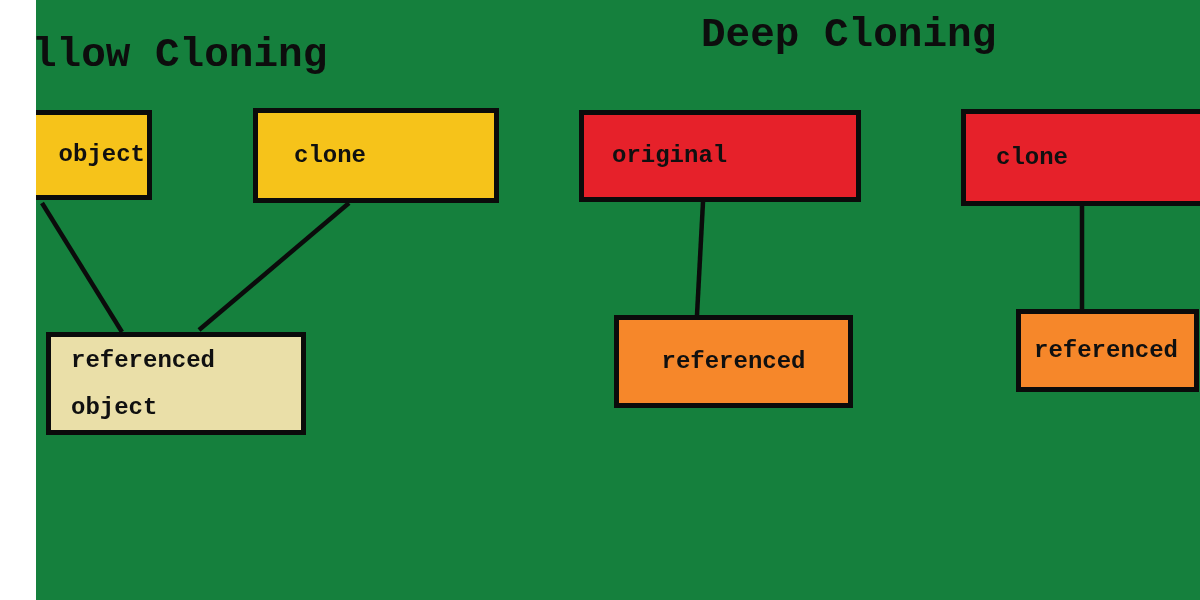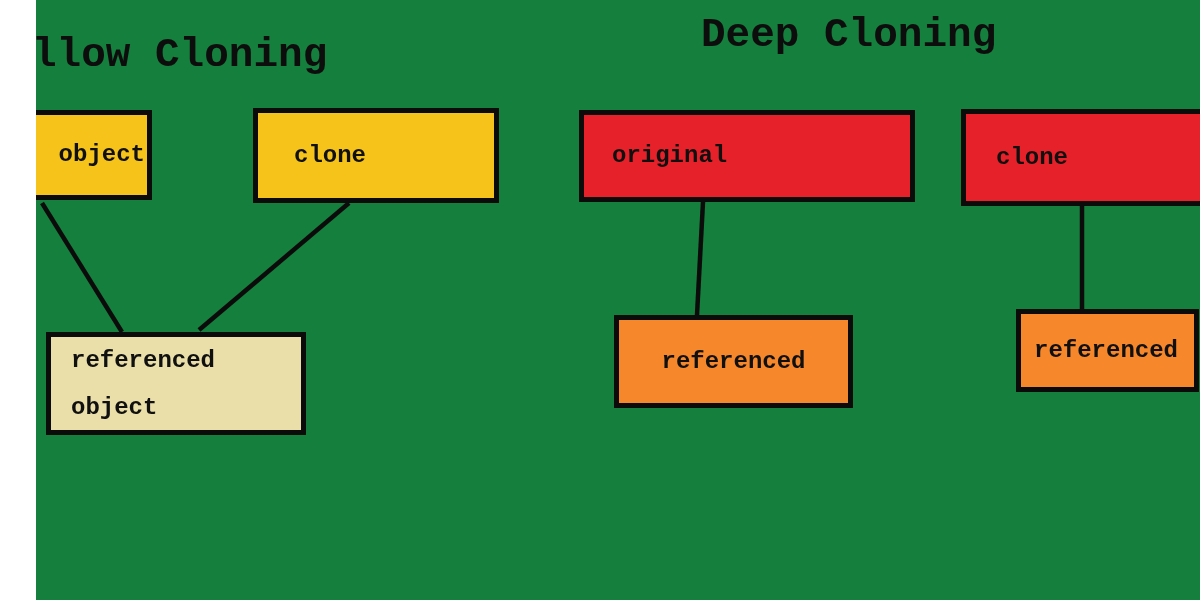--- a/index.html
+++ b/index.html
@@ -23,21 +23,21 @@
   .lbl{
     font-weight:bold;font-size:24px;color:#101010;white-space:nowrap;line-height:1.0;
   }
   .b-object{left:-80px;top:110px;width:196px;height:90px;background:#F6C31A;justify-content:flex-end;}
   .b-object .lbl{padding-right:2px;}
   .b-clone-y{left:217px;top:108px;width:246px;height:95px;background:#F6C31A;}
   .b-clone-y .lbl{padding-left:36px;}
   .b-refobj{left:10px;top:332px;width:260px;height:103px;background:#EADFA8;
     flex-direction:column;align-items:flex-start;justify-content:center;}
   .b-refobj .lbl{padding-left:20px;line-height:47px;}
-  .b-original{left:543px;top:110px;width:336px;height:92px;background:#E6212A;}
+  .b-original{left:543px;top:110px;width:282px;height:92px;background:#E6212A;}
   .b-original .lbl{padding-left:28px;}
   .b-clone-r{left:925px;top:109px;width:247px;height:97px;background:#E6212A;}
   .b-clone-r .lbl{padding-left:30px;}
   .b-ref-left{left:578px;top:315px;width:239px;height:93px;background:#F6872A;justify-content:center;}
   .b-ref-right{left:980px;top:309px;width:183px;height:83px;background:#F6872A;overflow:visible;}
   .b-ref-right .lbl{padding-left:13px;}
 </style>
 </head>
 <body>
 

